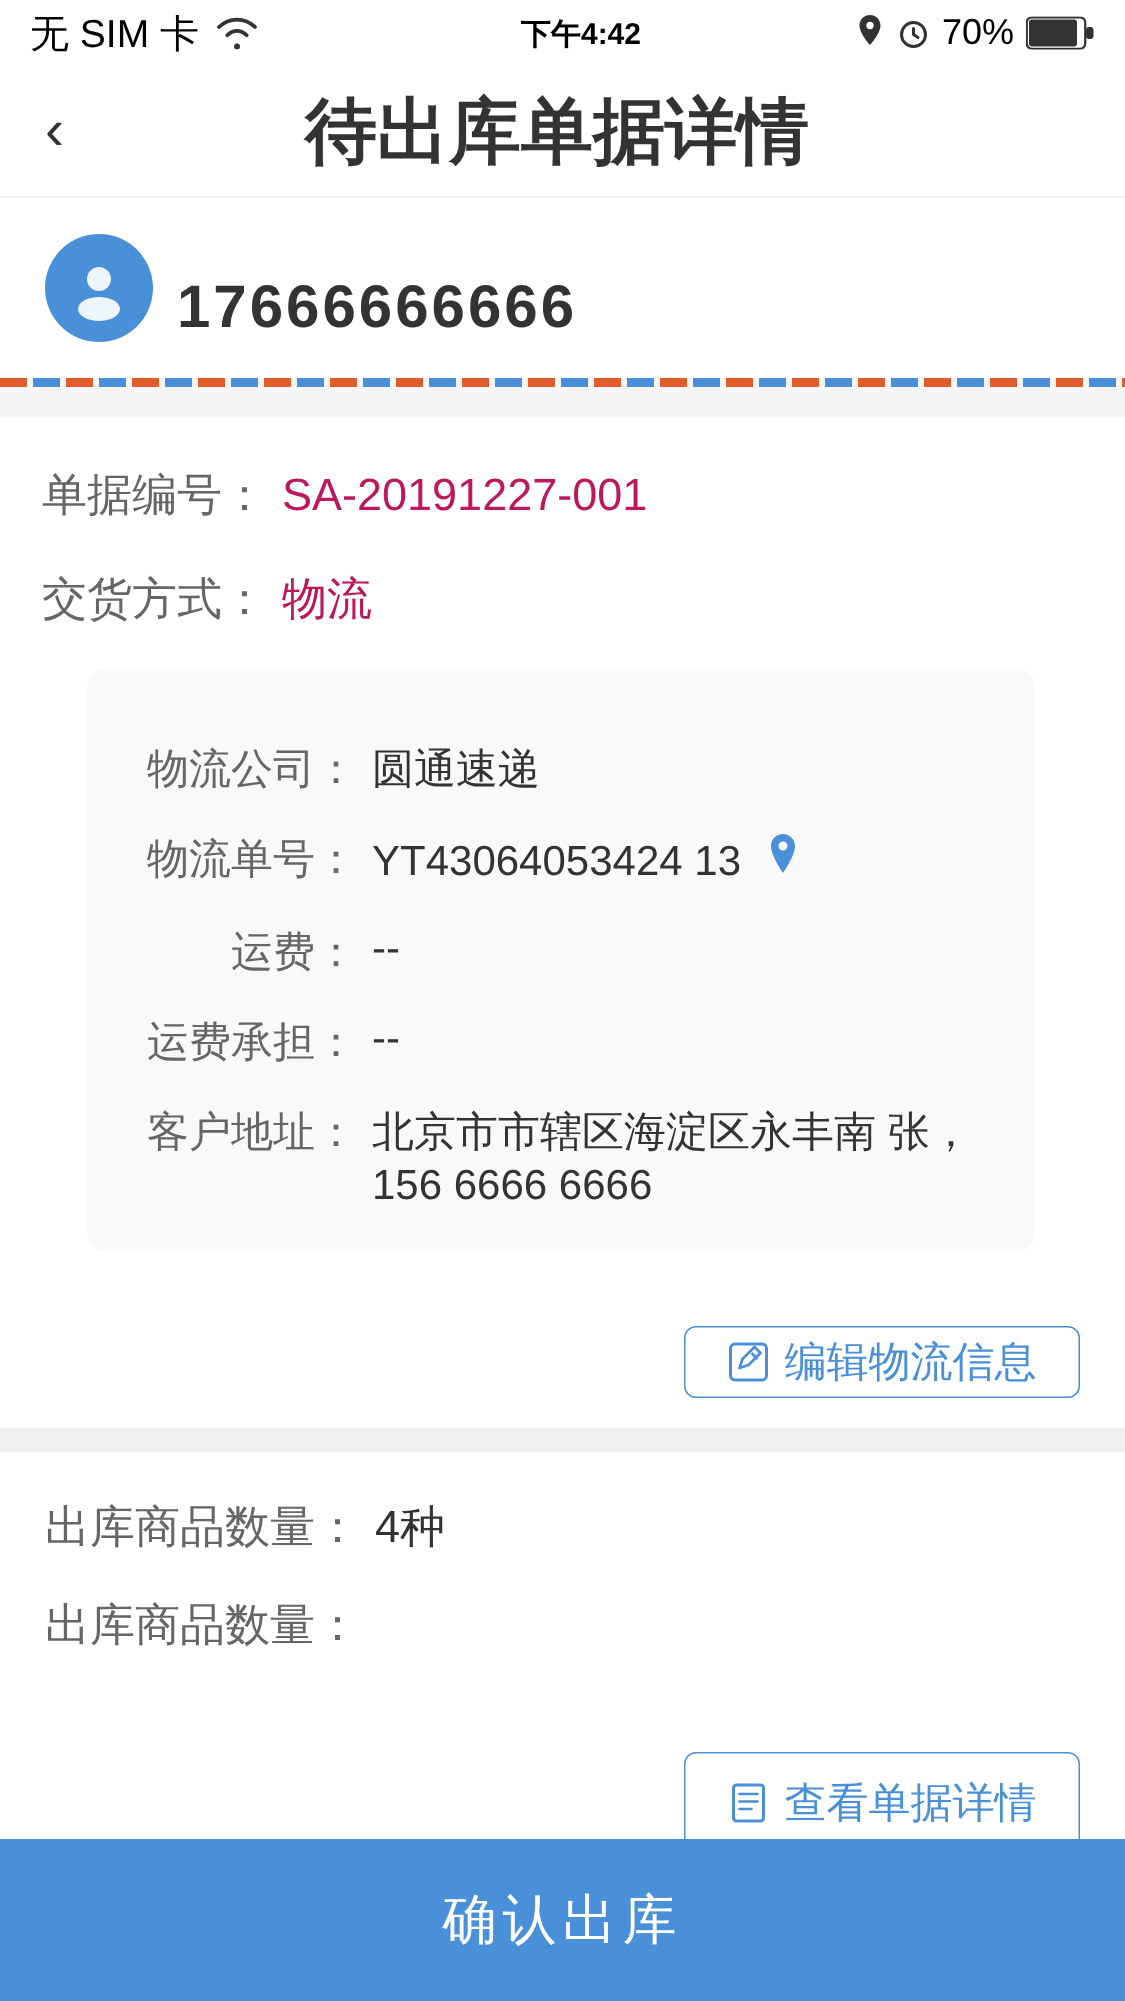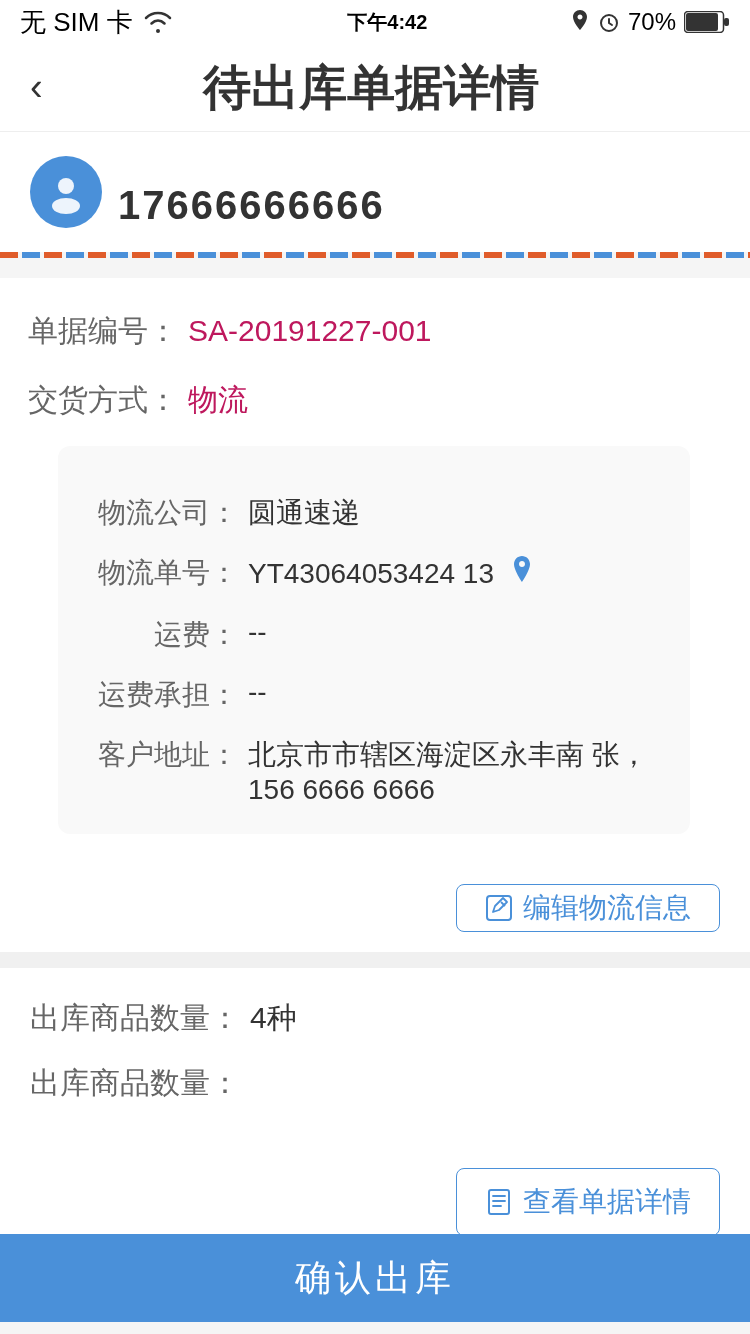--- a/index.html
+++ b/index.html
@@ -231,24 +231,24 @@
       display: flex;
       align-items: center;
       gap: 10px;
       background: #fff;
       cursor: pointer;
     }
 
     
     .confirm-bar {
       position: fixed;
-      bottom: 12px;
+      bottom: 0;
       left: 0;
       width: 750px;
-      height: 88px;
+      height: 108px;
       background: #4a90d9;
       display: flex;
       align-items: center;
       justify-content: center;
       cursor: pointer;
     }
     .confirm-btn-text {
       color: #fff;
       font-size: 36px;
       font-weight: 500;

